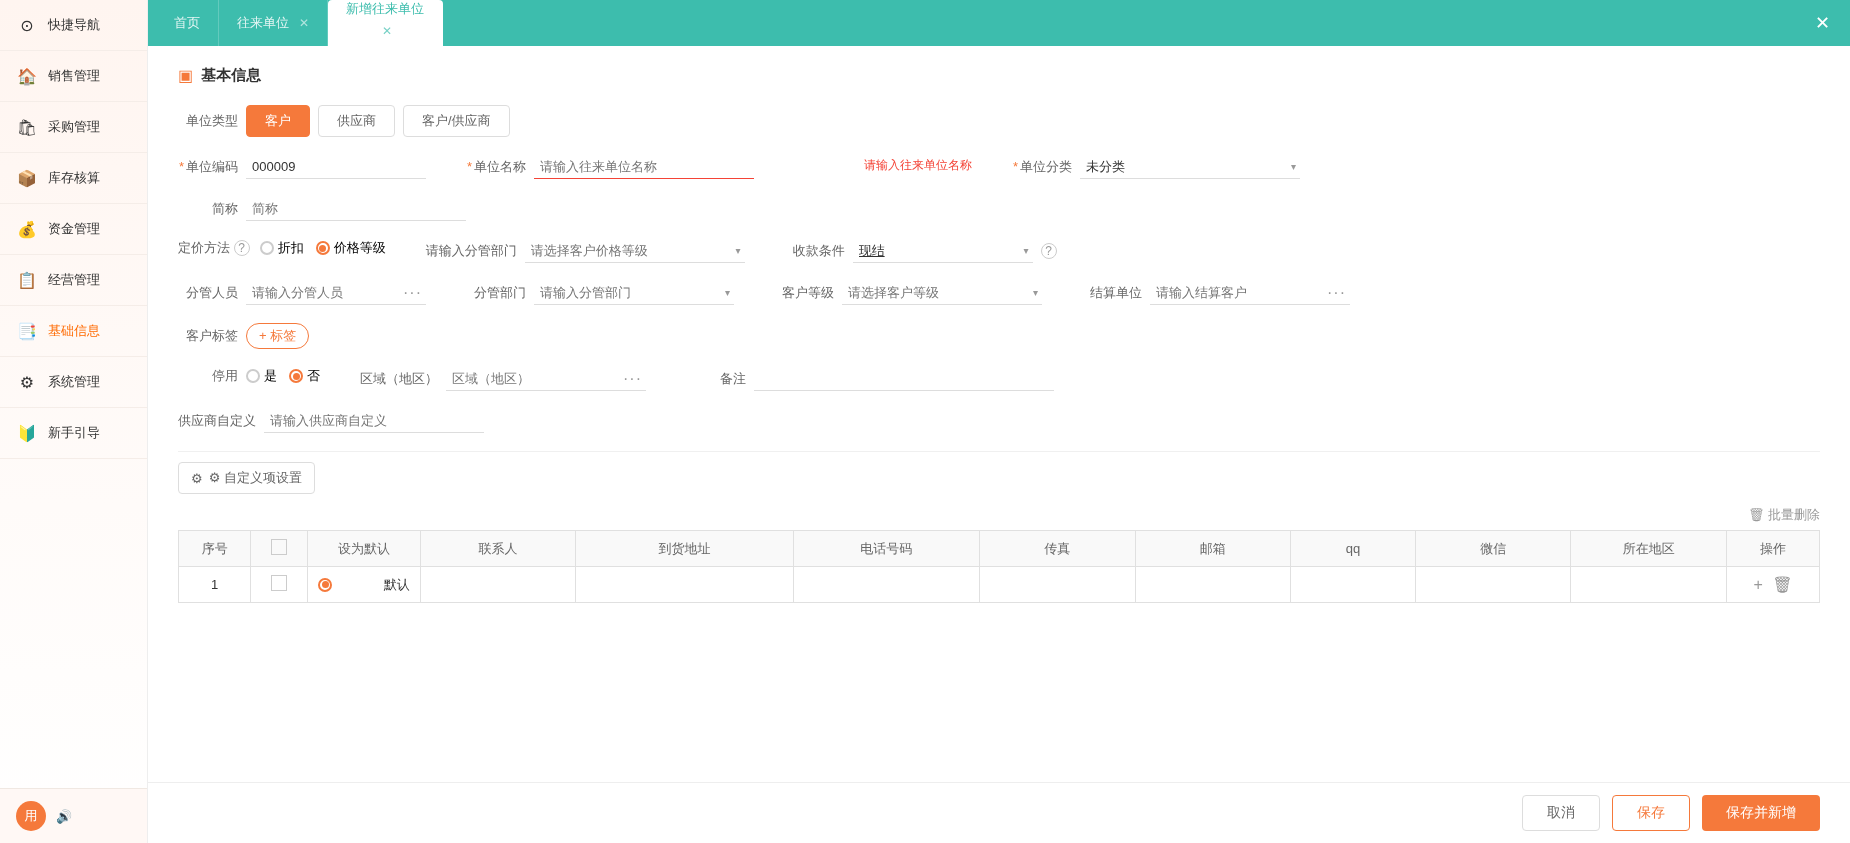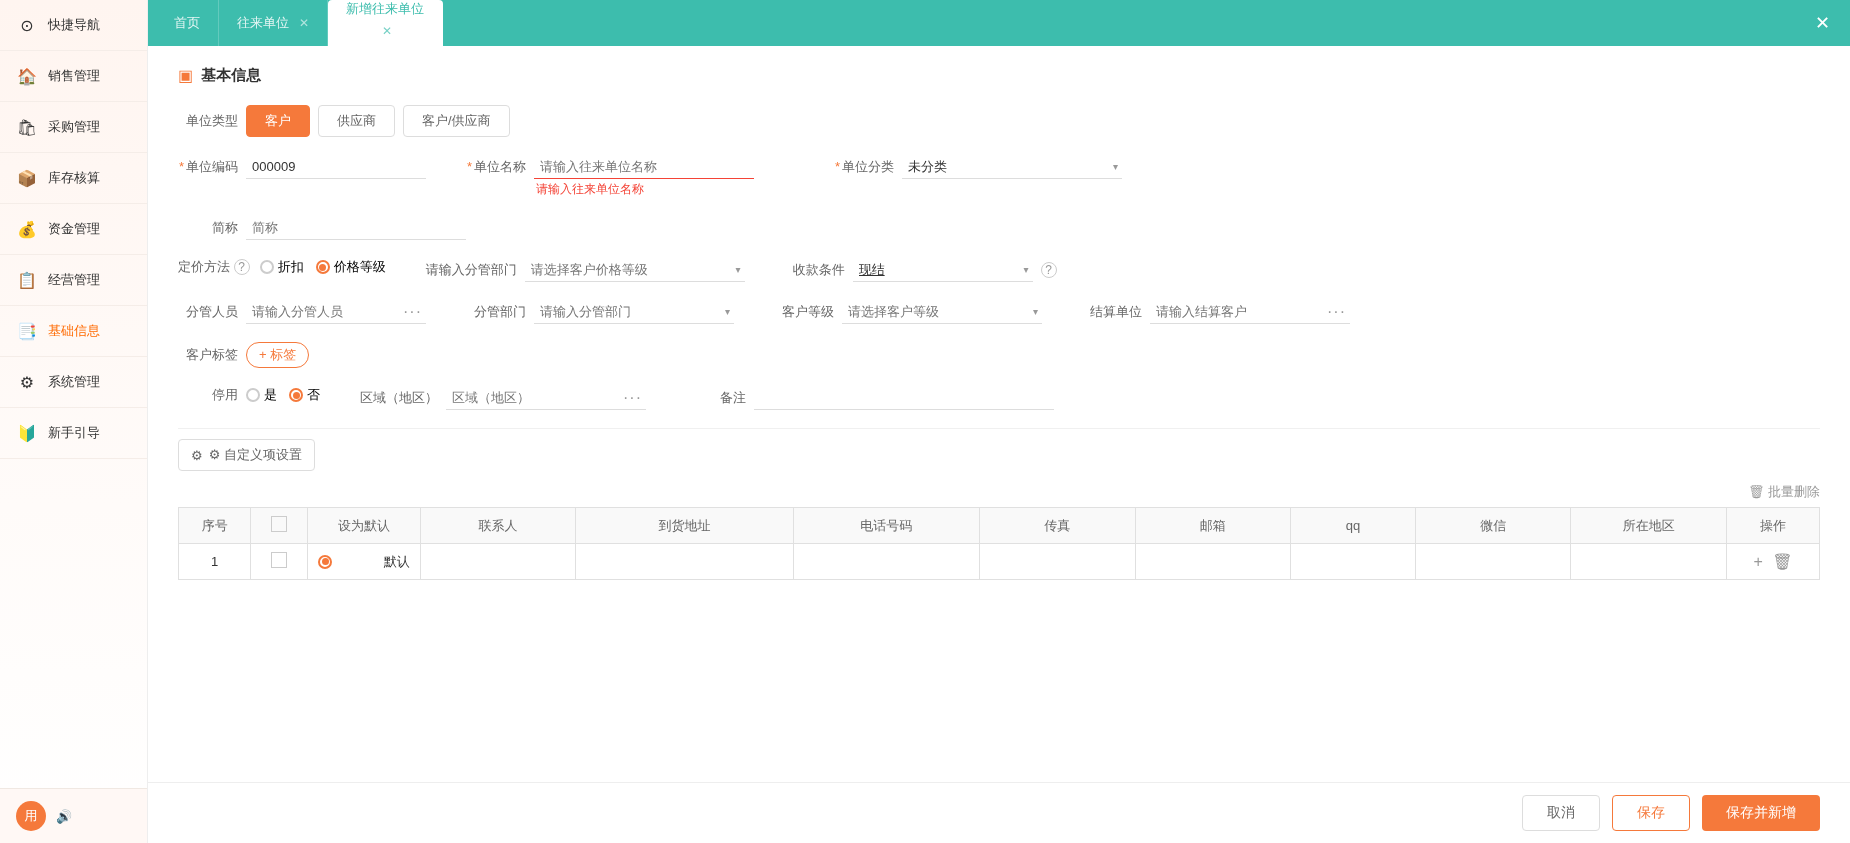--- a/index.html
+++ b/index.html
@@ -356,21 +356,21 @@
     </div>
 
     
     <div class="form-row">
 
       <div class="form-field">
         <span class="form-label"><span class="required-star">*</span><span>单位编码</span></span>
         <input type="text" class="form-input" value="000009" style="">
       </div>
 
-      <div style="display:flex; flex-direction:column; margin-right:40px;">
+      <div style="display:flex; margin-right:40px;">
         <div class="form-field">
           <span class="form-label"><span class="required-star">*</span><span>单位名称</span></span>
           <input type="text" class="form-input error" style="width: 220px; border-bottom-color: rgb(244, 67, 54);" placeholder="请输入往来单位名称">
         </div>
         <span class="error-msg">请输入往来单位名称</span>
       </div>
 
       <div class="form-field">
         <span class="form-label"><span class="required-star">*</span><span>单位分类</span></span>
         <div class="select-wrapper" style="width:220px;">
@@ -499,20 +499,26 @@
         </div>
       </div>
 
       <div class="form-field">
         <span class="form-label">备注</span>
         <input type="text" class="form-input" style="width: 300px;">
       </div>
     </div>
 
     
+    <div class="form-row">
+      <div class="form-field">
+        <span class="form-label">供应商自定义</span>
+        <input type="text" class="form-input" style="width: 220px;" placeholder="请输入供应商自定义">
+      </div>
+    </div>
 
     <div class="divider-line"></div>
 
     
     <button class="custom-settings-btn">
       <span>⚙</span>
       <span>⚙ 自定义项设置</span>
     </button>
 
     

